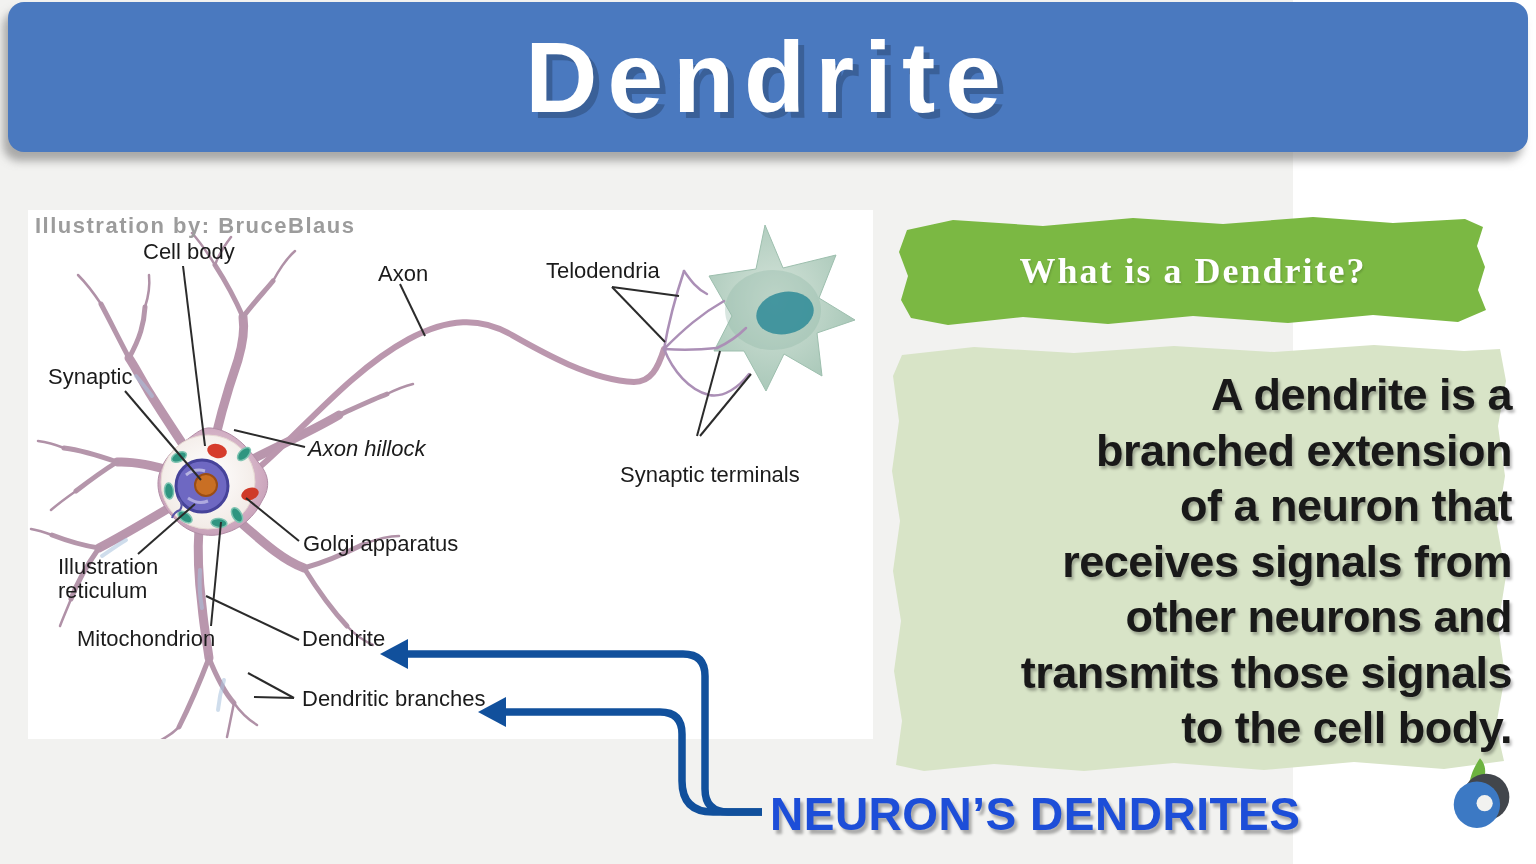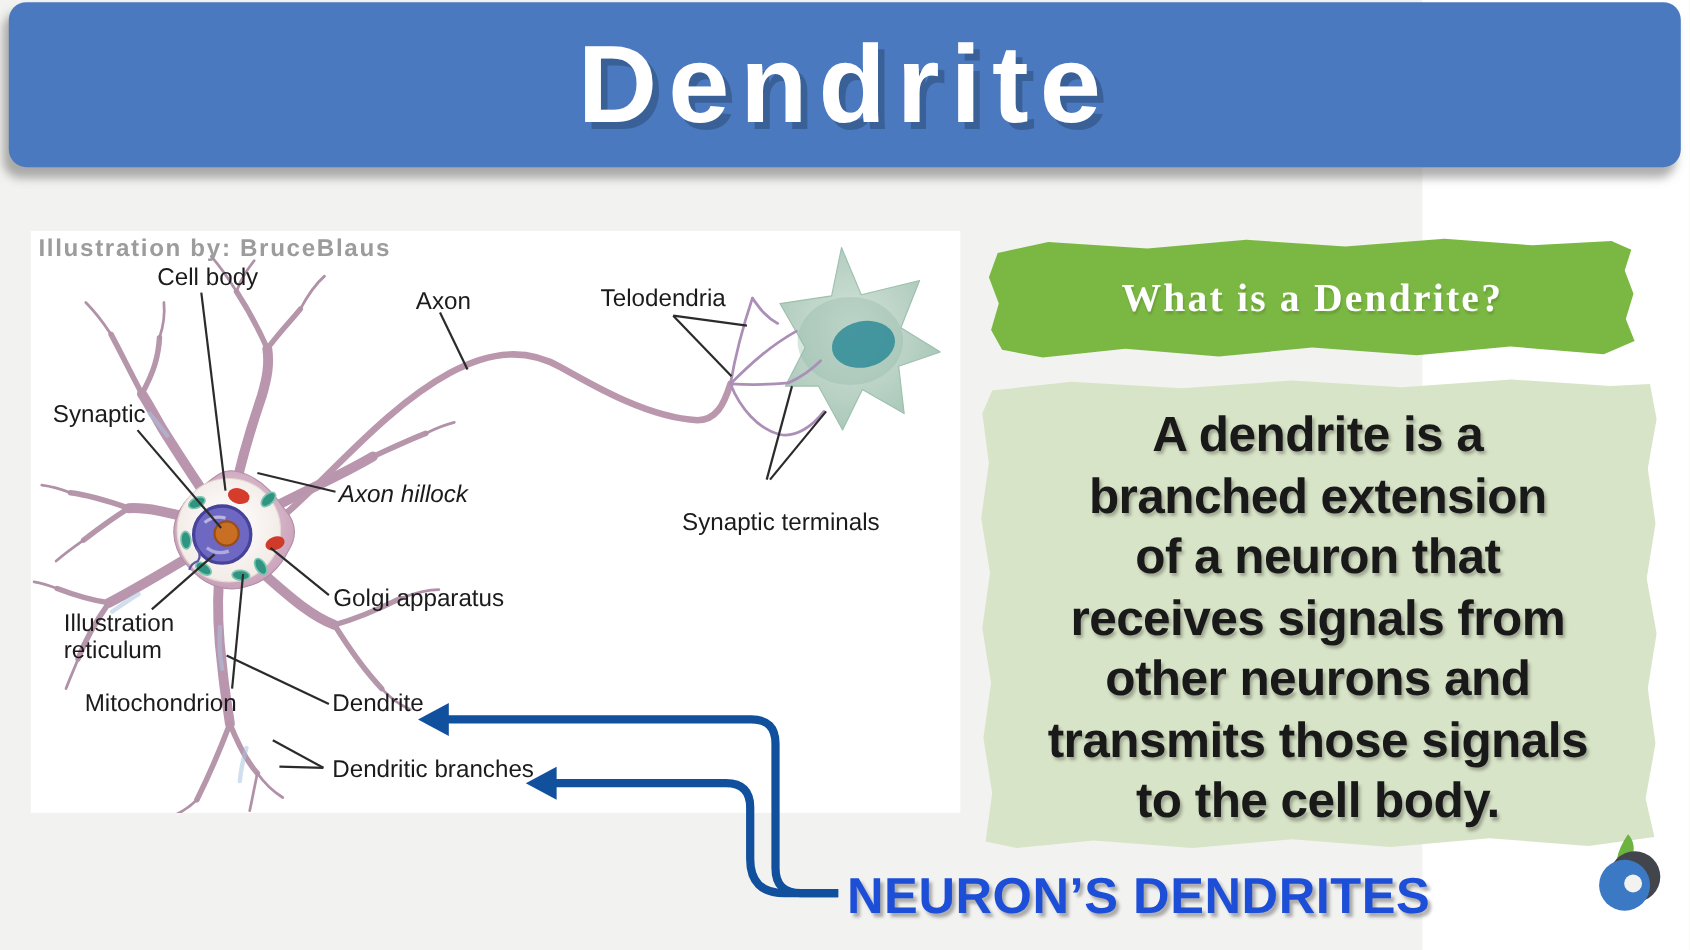--- a/index.html
+++ b/index.html
@@ -28,21 +28,21 @@
 
   
   .q-banner{left:893px;top:212px;width:600px;height:118px;}
   .q-banner .qtxt{
     position:absolute;left:0;top:6px;width:100%;text-align:center;
     color:#ffffff;font-size:36px;line-height:106px;
     font-family:cursive;font-weight:bold;letter-spacing:2px;
     text-shadow:1px 2px 2px rgba(0,0,0,.15);
   }
   .def-box{left:884px;top:341px;width:628px;height:436px;}
-  .def-text{position:absolute;left:0;top:26px;width:100%;text-align:center;}
+  .def-text{position:absolute;left:0;top:26px;width:100%;text-align:right;}
   .def-line{
     font-size:45px;font-weight:bold;color:#191919;line-height:55.5px;white-space:nowrap;
     text-shadow:2px 3px 3px rgba(0,0,0,.28);letter-spacing:-0.5px;
   }
 
   
   .caption{
     left:770px;top:787px;width:560px;
     font-size:46px;font-weight:bold;color:#1d4ed8;letter-spacing:.5px;white-space:nowrap;
     text-shadow:3px 4px 3px rgba(0,0,0,.3);

